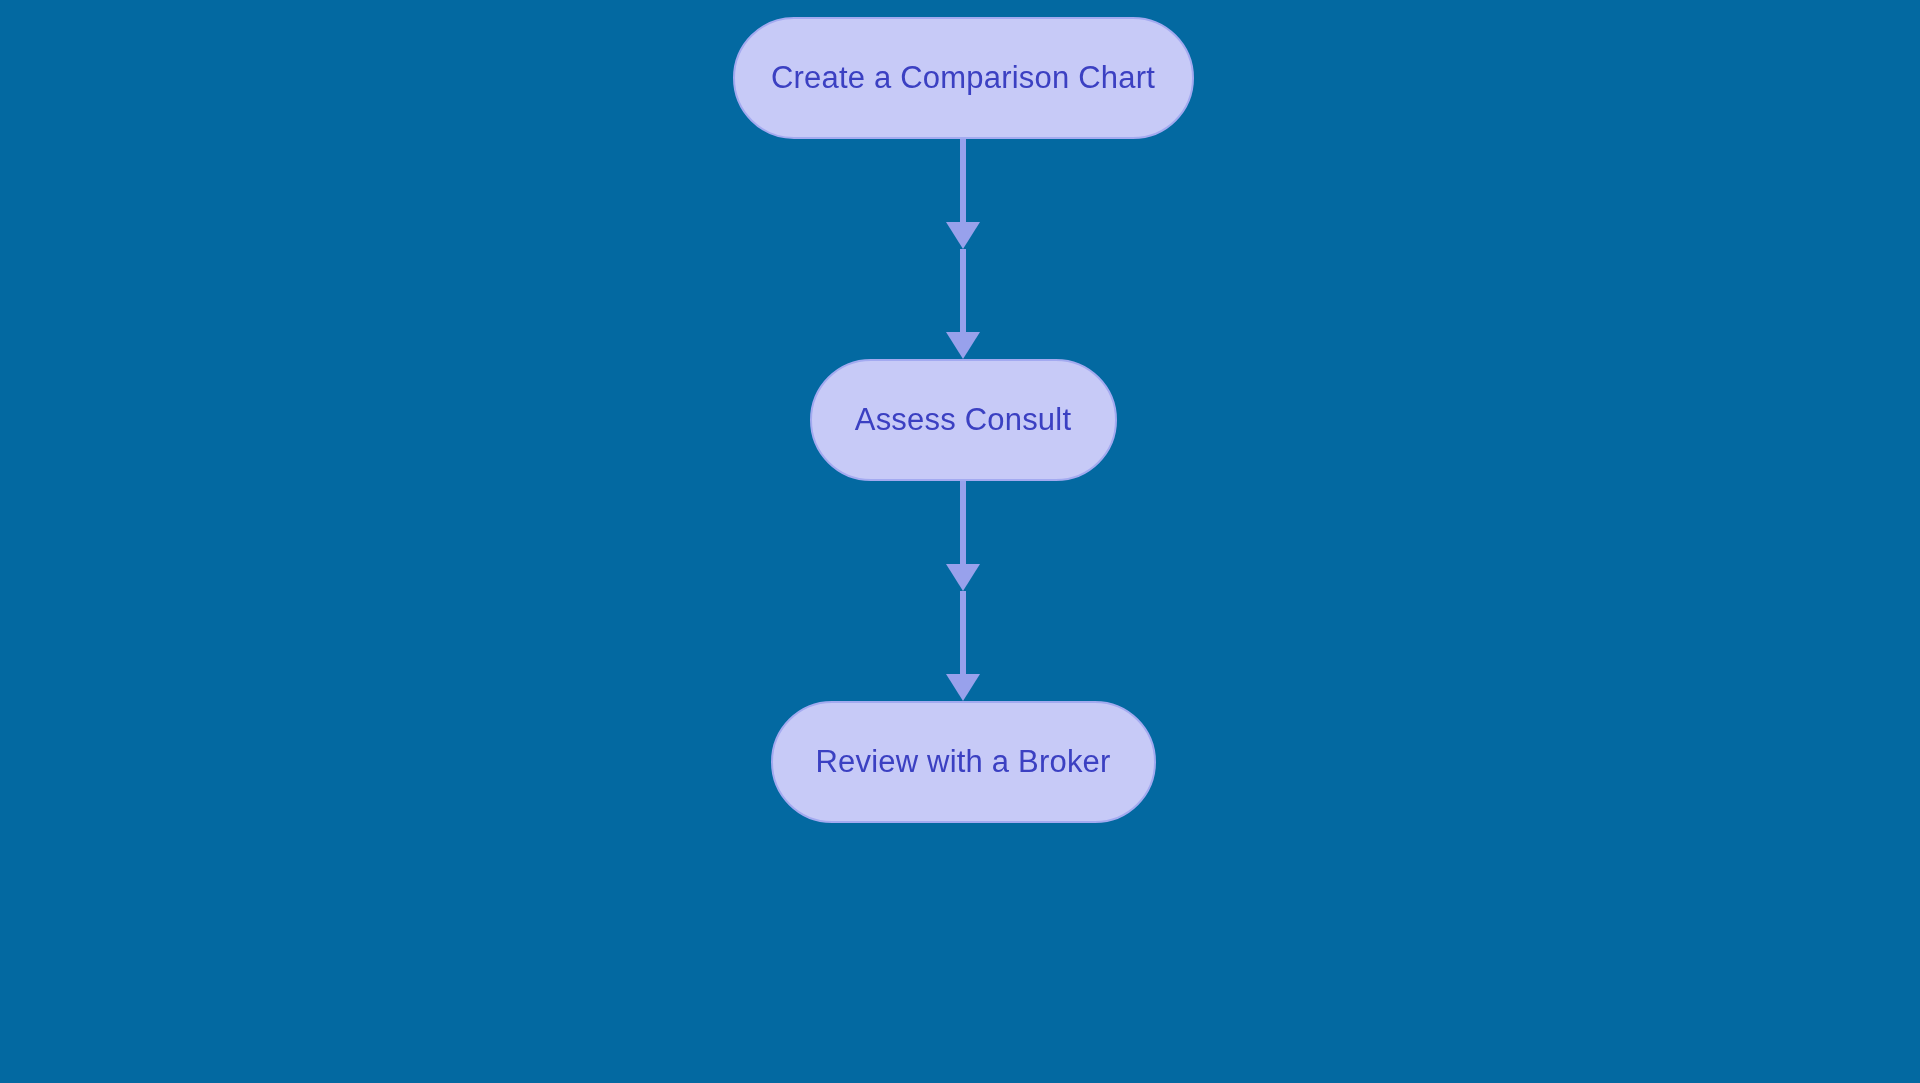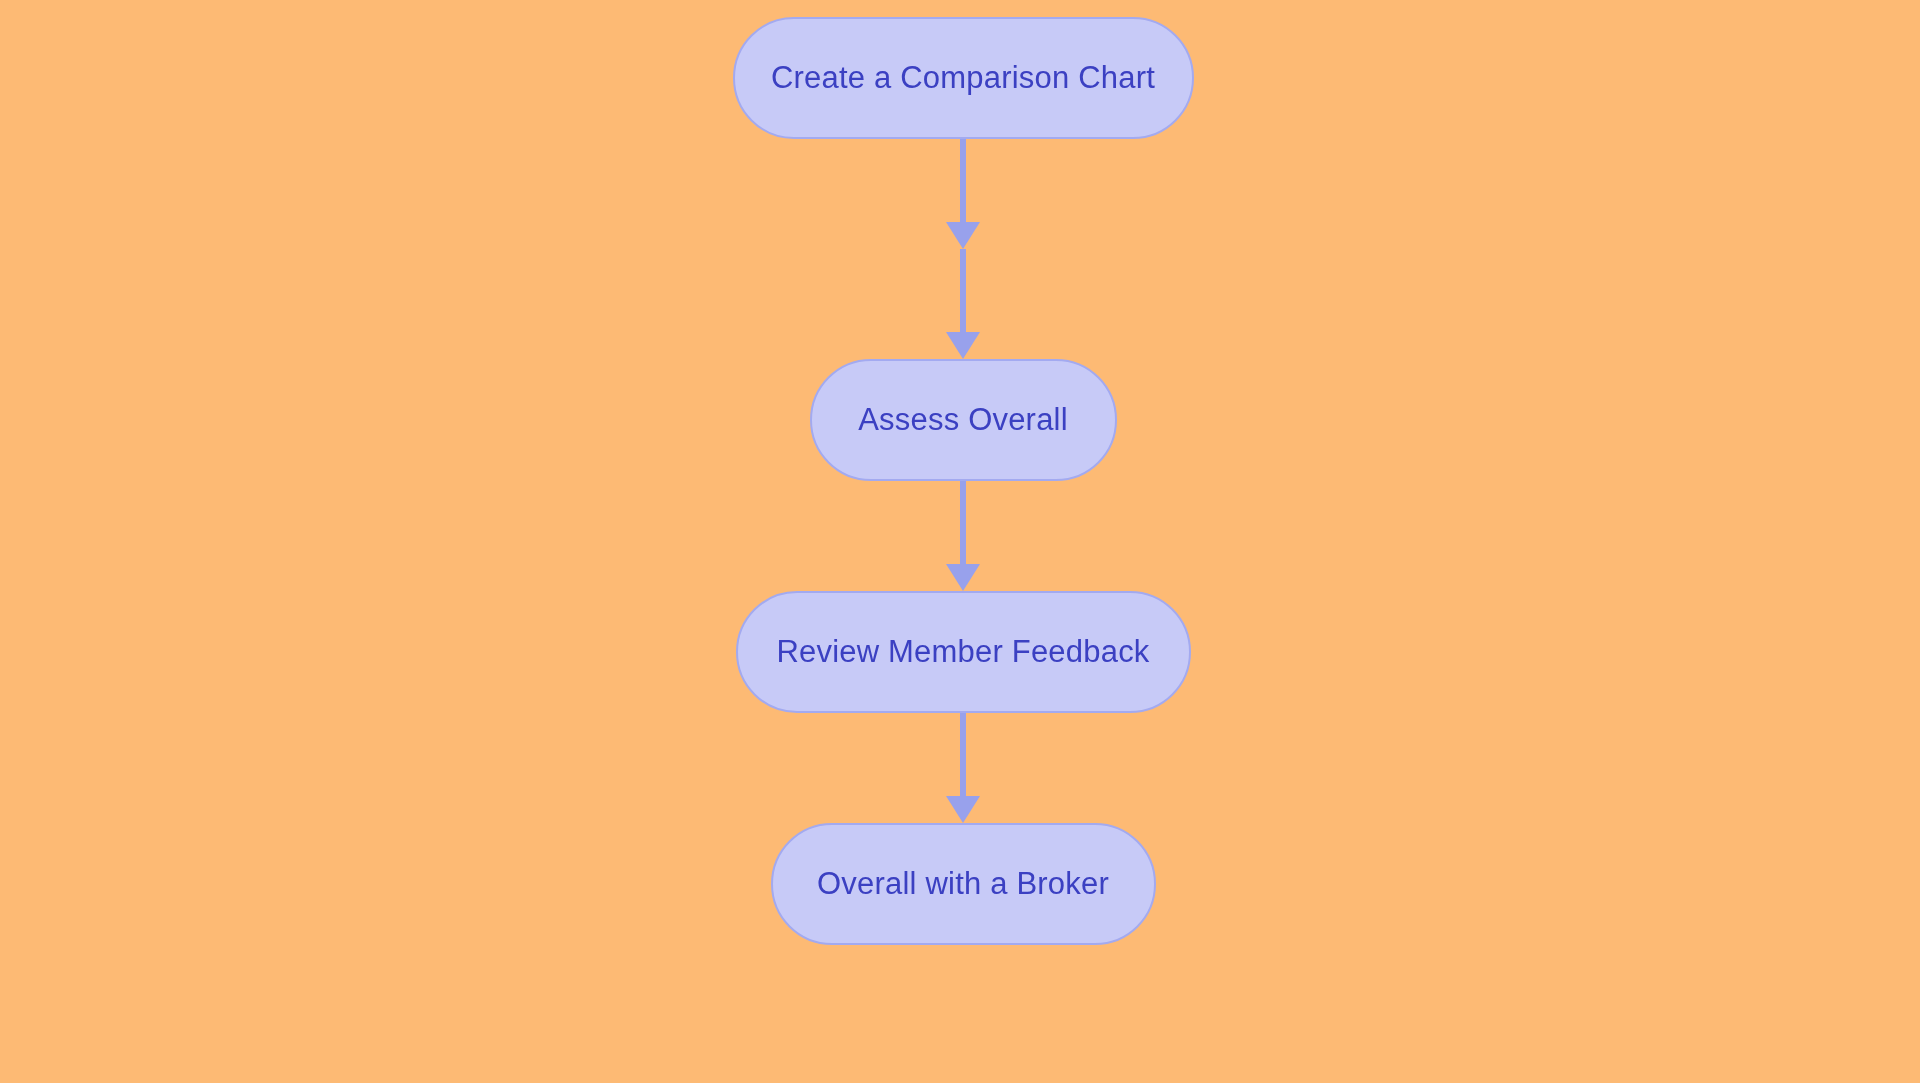--- a/index.html
+++ b/index.html
@@ -4,21 +4,21 @@
 <style>
   html, body {
     margin: 0;
     padding: 0;
     background: #ffffff;
   }
   .canvas {
     position: relative;
     width: 1920px;
     height: 1083px;
-    background: #fdba74;
+    background: #0369a1;
     overflow: hidden;
     font-family: "Liberation Sans", "DejaVu Sans", sans-serif;
   }
   .flow-column {
     position: absolute;
     left: 0;
     top: 0;
     width: 100%;
     padding-top: 17px;
     display: flex;
@@ -87,35 +87,32 @@
       <div class="connector-head"></div>
     </div>
 
 
     <div class="connector">
       <div class="connector-line"></div>
       <div class="connector-head"></div>
     </div>
 
     <div class="node node-3">
-      <span class="node-label">Assess Overall</span>
+      <span class="node-label">Assess Consult</span>
     </div>
 
     <div class="connector">
       <div class="connector-line"></div>
       <div class="connector-head"></div>
     </div>
 
-    <div class="node node-4">
-      <span class="node-label">Review Member Feedback</span>
-    </div>
 
     <div class="connector">
       <div class="connector-line"></div>
       <div class="connector-head"></div>
     </div>
 
     <div class="node node-5">
-      <span class="node-label">Overall with a Broker</span>
+      <span class="node-label">Review with a Broker</span>
     </div>
 
   </div>
 </div>
 
 </body></html>

